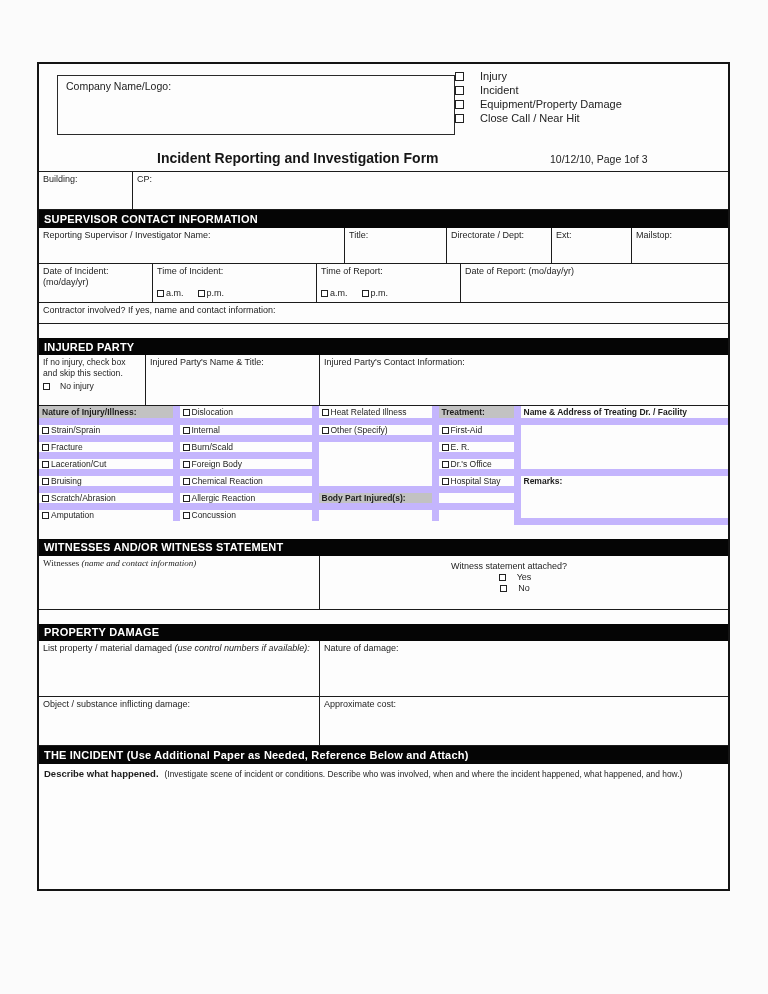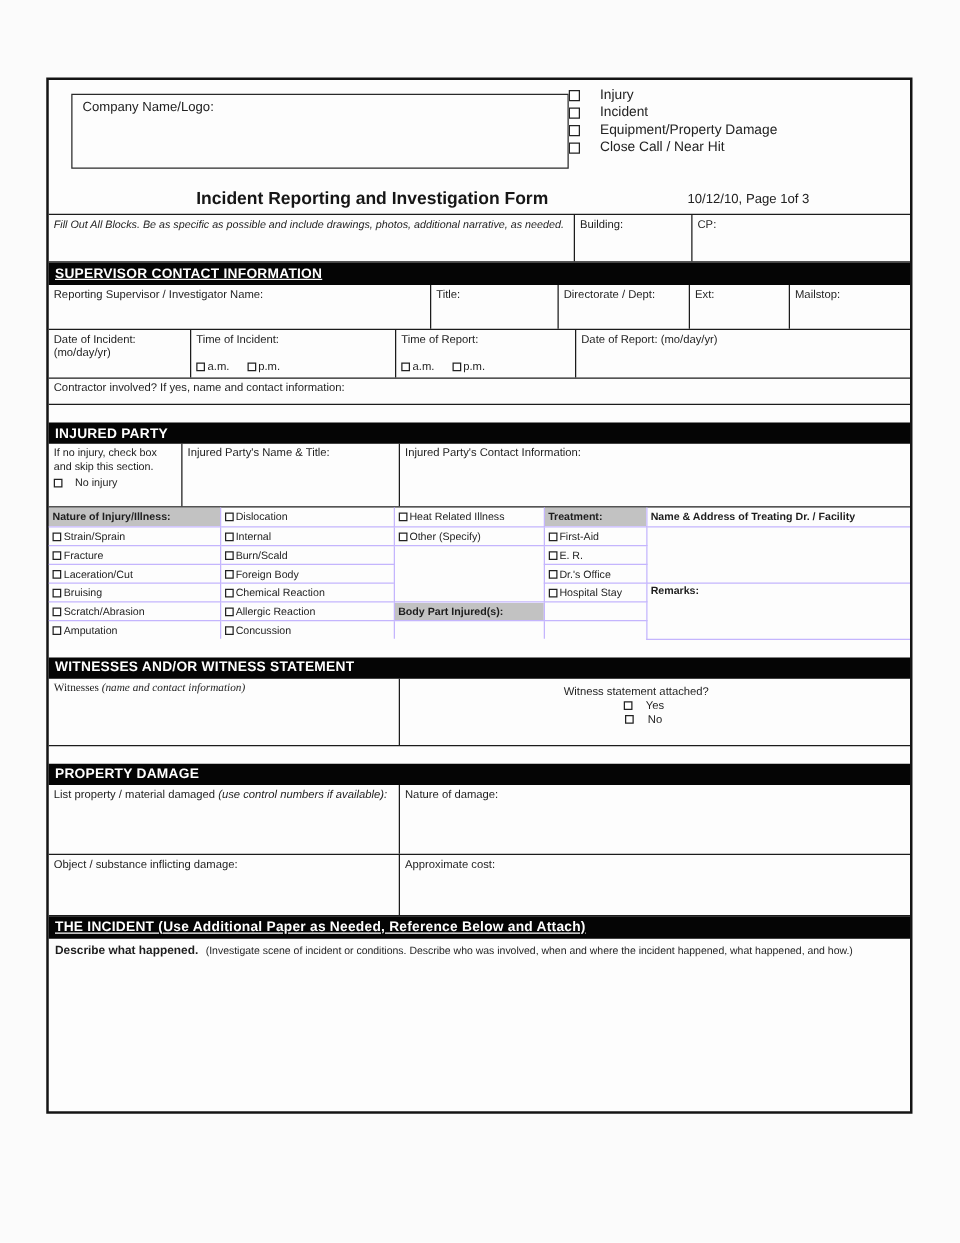--- a/index.html
+++ b/index.html
@@ -33,21 +33,21 @@
   .cell { border-right:1px solid #1c1c1c; padding:2px 4px; font-size:9px; line-height:1.25; color:#1d1d1d; }
   .cell.last { border-right:none; flex:1; }
   .bar {
     background:#050505; color:#fff; font-weight:bold; font-size:11px;
     display:flex; align-items:center; padding:0 5px; letter-spacing:.2px; flex:0 0 auto;
   }
   .italic { font-style:italic; }
   .r-general { height:38px; }
   .r-general .c1 { width:421px; font-size:8.6px; }
   .r-general .c2 { width:94px; }
-  .bar-h18 { height:18px;text-decoration:underline; }
+  .bar-h18 { height:18px; }
   .bar-h17 { height:17px;margin-top:14px; }
   .r-supervisor { height:36px; }
   .r-supervisor .c1 { width:306px; }
   .r-supervisor .c2 { width:102px; }
   .r-supervisor .c3 { width:105px; }
   .r-supervisor .c4 { width:80px; }
   .r-dates { height:39px; }
   .r-dates .c1 { width:114px; }
   .r-dates .c2 { width:164px; }
   .r-dates .c3 { width:144px; }
@@ -57,21 +57,21 @@
   .r-contractor { height:21px; }
   .r-injured { height:51px; }
   .r-injured .c1 { width:107px; font-size:8.6px; }
   .r-injured .c2 { width:174px; }
   .noinjury-line { margin-top:3px; display:flex; align-items:center; }
   .noinjury-line .lbl { margin-left:8px; }
   
   .cb { display:inline-block; width:7px; height:7px; border:1px solid #222; background:#fff; vertical-align:-1px; margin-right:2px; flex:0 0 auto; }
   
   .itable { width:100%; border-collapse:collapse; table-layout:fixed; flex:0 0 auto; }
-  .itable td { border:1px solid #c4b5fd; font-size:8.5px; height:15px; padding:0 3px; color:#1d1d1d; white-space:nowrap; overflow:hidden; }
+  .itable td { border:7px solid #c4b5fd; font-size:8.5px; height:15px; padding:0 3px; color:#1d1d1d; white-space:nowrap; overflow:hidden; }
   .itable td:first-child { border-left:none; }
   .itable td:last-child { border-right:none; }
   .itable tr:first-child td { border-top:none; }
   .itable tr:last-child td { border-bottom:none; }
   .gray { background:#c2c2c2; font-weight:bold; }
   .thead { font-weight:bold; }
   .vtop { vertical-align:top; padding-top:1px; }
   
   .r-witness { height:54px; }
   .r-witness .c1 { width:281px;font-family:Liberation Serif, serif; }
@@ -114,21 +114,20 @@
       </div>
     </div>
   </div>
 
   <div class="title-row">
     <div class="form-title">Incident Reporting and Investigation Form</div>
     <div class="page-info">10/12/10, Page 1of 3</div>
   </div>
 
   <div class="row r-general">
-    <div class="cell c1 italic">Fill Out All Blocks. Be as specific as possible and include drawings, photos, additional narrative, as needed.</div>
     <div class="cell c2">
       <span>Building:</span>
     </div>
     <div class="cell last">
       <span>CP:</span>
     </div>
   </div>
 
   <div class="bar bar-h18">SUPERVISOR CONTACT INFORMATION</div>
 

